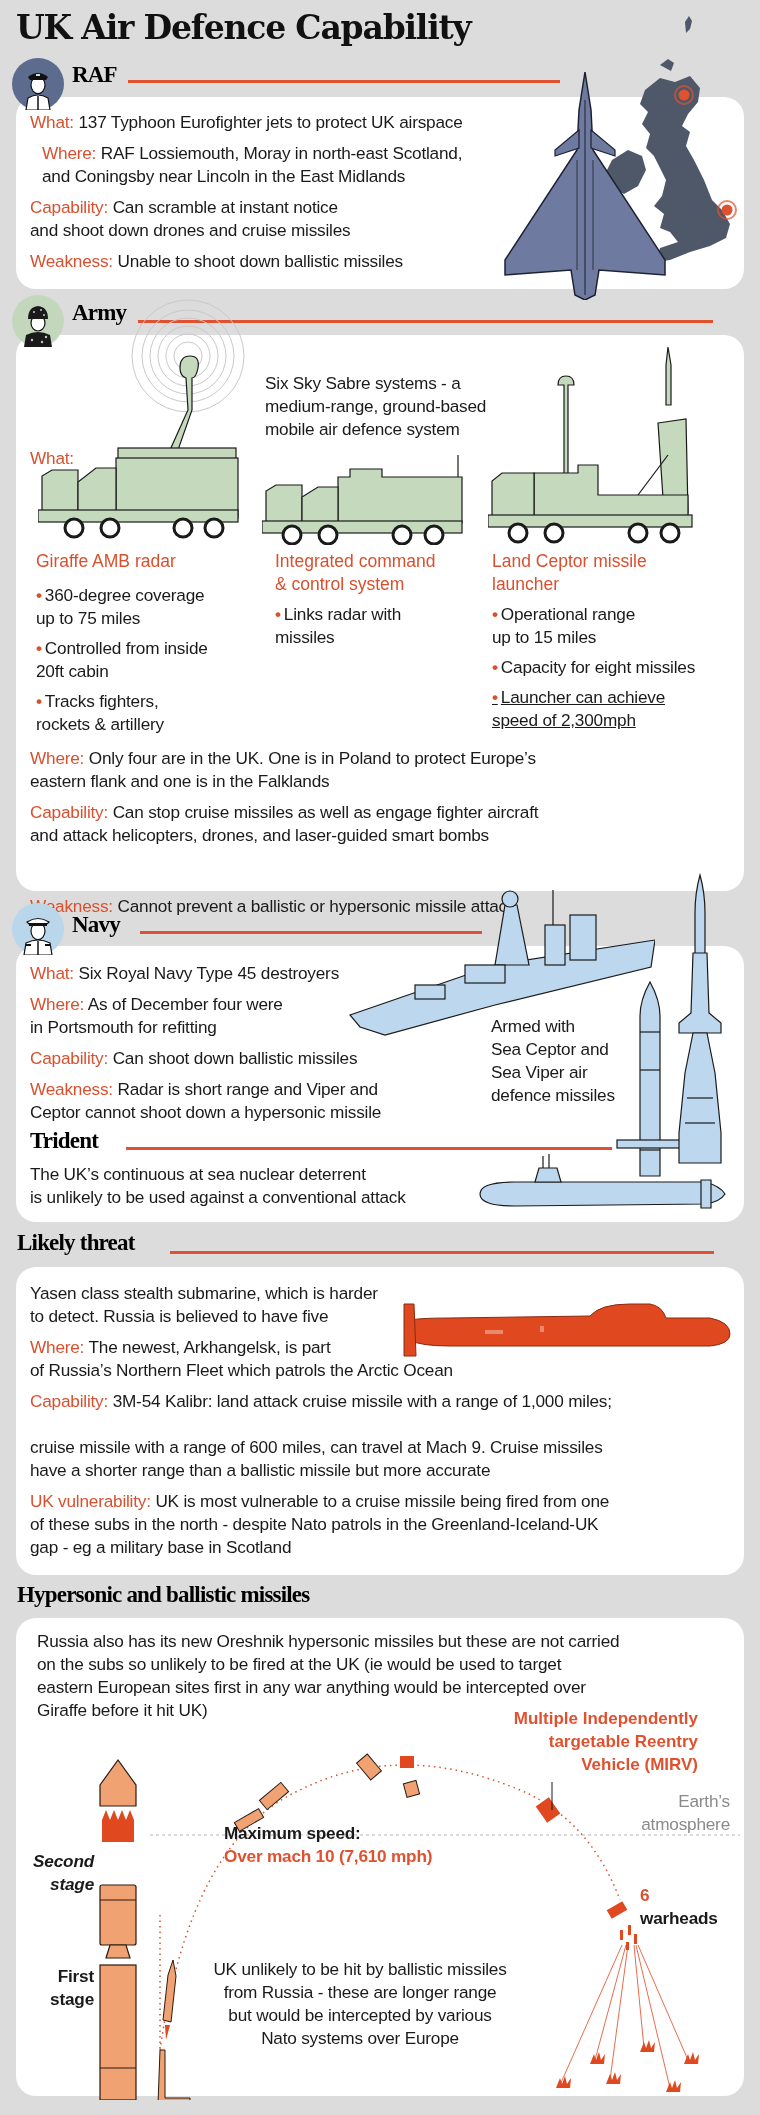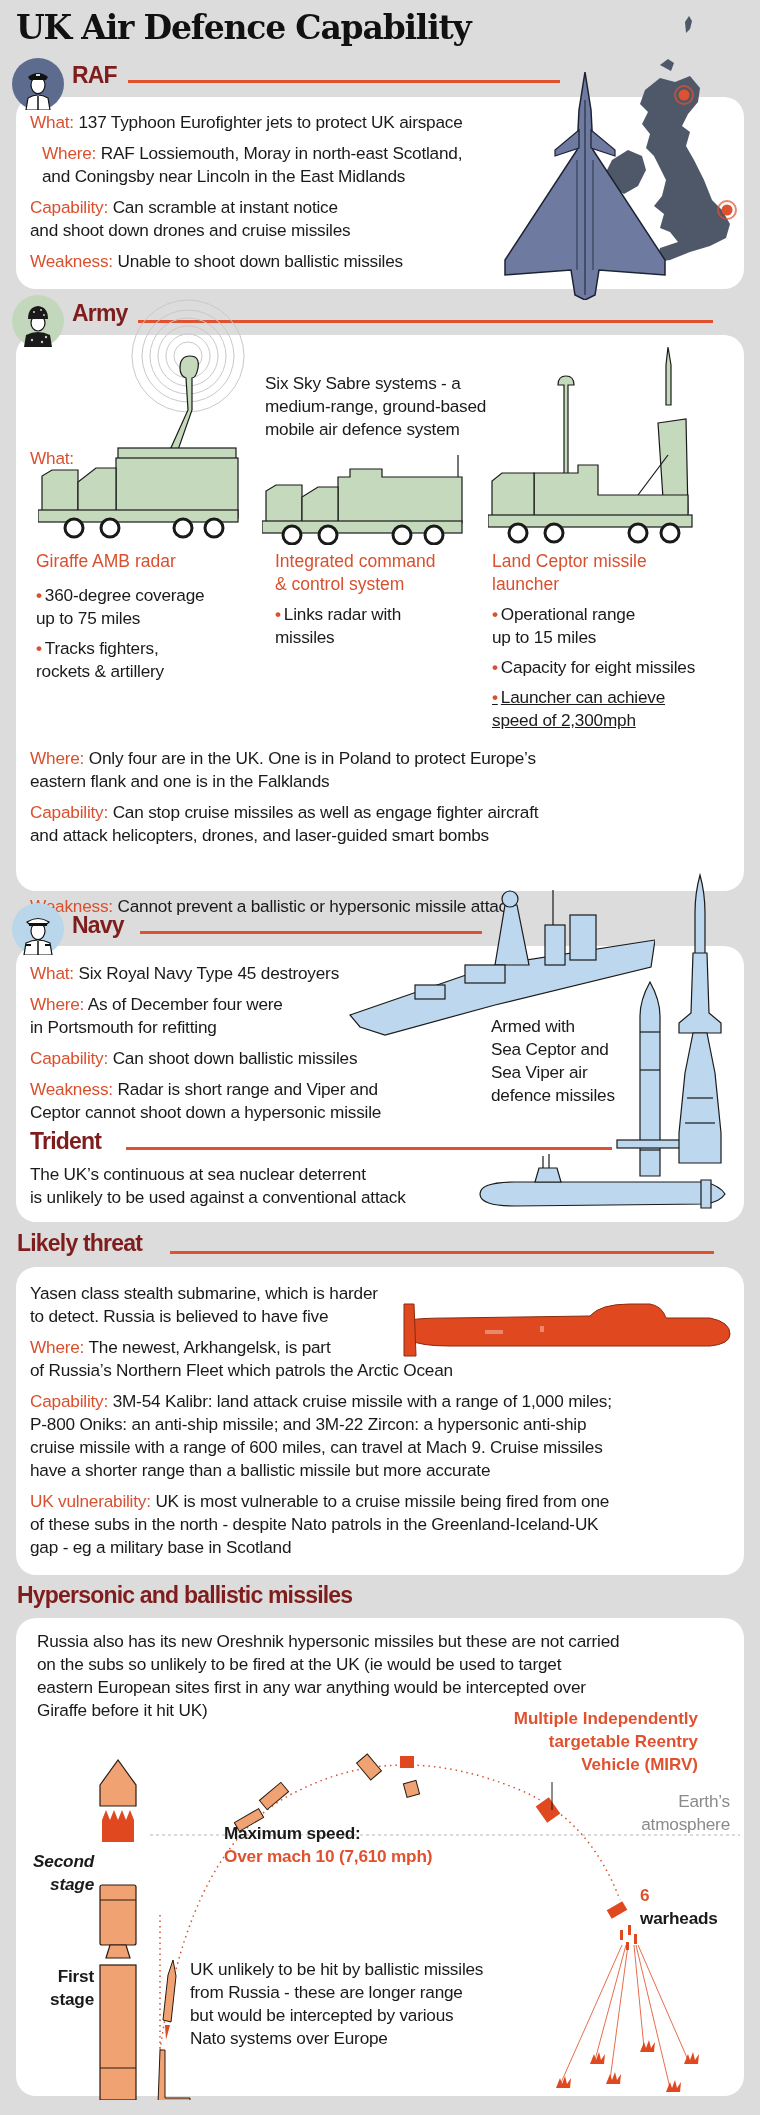--- a/index.html
+++ b/index.html
@@ -1,20 +1,20 @@
 <!DOCTYPE html>
 <html><head>
 <meta charset="utf-8">
 <style>
   * { box-sizing: border-box; margin: 0; padding: 0; }
   html, body { width: 760px; height: 2115px; background: #dcdcdc; overflow: hidden; }
   body { position: relative; font-family: "Liberation Sans", sans-serif; color: #1a1a1a; }
   .abs { position: absolute; }
   .title { left: 16px; top: 8px; font-family: "DejaVu Serif", serif; font-weight: bold; font-size: 33px; letter-spacing: -1.2px; color: #111; }
-  .sec-head { font-family: Liberation Sans, sans-serif; font-weight: bold; font-size: 23px; color: #7f1d1d; letter-spacing: -0.8px; }
+  .sec-head { font-family: Liberation Serif, serif; font-weight: bold; font-size: 23px; color: #000000; letter-spacing: -0.8px; }
   .rule { height: 3px; background: #e0522f; }
   .badge { width: 52px; height: 52px; border-radius: 50%; }
   .box { background: #fff; border-radius: 20px; }
   .t { font-size: 17.2px; line-height: 23px; color: #1a1a1a; letter-spacing: -0.2px; }
   .lab { color: #d9502e; }
   .blt { color: #d9502e; font-weight: bold; margin-right: 3px; }
   .sub { font-size: 17.5px; color: #d9502e; line-height: 23px; }
   .mirv { color: #e0522f; font-weight: bold; font-size: 17px; line-height: 23px; text-align: right; }
   .bold { font-weight: bold; }
   svg { display: block; }
@@ -157,20 +157,21 @@
     <circle cx="30" cy="188" r="9"></circle>
       <circle cx="66" cy="188" r="9"></circle>
     <circle cx="150" cy="188" r="9"></circle>
       <circle cx="182" cy="188" r="9"></circle>
   </g>
 </svg>
 
 <div class="abs" style="left:36px;top:550px;width:220px;">
   <div class="sub">Giraffe AMB radar</div>
   <div class="t" style="margin-top:11px;"><span class="blt">•</span><span>360-degree coverage</span><br><span>up to 75 miles</span></div>
+  <div class="t" style="margin-top:7px;"><span class="blt">•</span><span>Controlled from inside</span><br><span>20ft cabin</span></div>
   <div class="t" style="margin-top:7px;"><span class="blt">•</span><span>Tracks fighters,</span><br><span>rockets &amp; artillery</span></div>
 </div>
 <div class="abs" style="left:275px;top:550px;width:210px;">
   <div class="sub"><span>Integrated command</span><br><span>&amp; control system</span></div>
   <div class="t" style="margin-top:7px;"><span class="blt">•</span><span>Links radar with</span><br><span>missiles</span></div>
 </div>
 <div class="abs" style="left:492px;top:550px;width:250px;">
   <div class="sub"><span>Land Ceptor missile</span><br><span>launcher</span></div>
   <div class="t" style="margin-top:7px;"><span class="blt">•</span><span>Operational range</span><br><span>up to 15 miles</span></div>
   <div class="t" style="margin-top:7px;"><span class="blt">•</span><span>Capacity for eight missiles</span></div>
@@ -300,21 +301,21 @@
   <span>to detect. Russia is believed to have five</span>
 </div>
 <div class="abs t" style="left:30px;top:1336px;">
   <span class="lab">Where:</span>
   <span>The newest, Arkhangelsk, is part</span><br>
   <span>of Russia’s Northern Fleet which patrols the Arctic Ocean</span>
 </div>
 <div class="abs t" style="left:30px;top:1390px;">
   <span class="lab">Capability:</span>
   <span>3M-54 Kalibr: land attack cruise missile with a range of 1,000 miles;</span><br>
-  <span>P-800 Oniks: an anti-ship missile; and 3M-22 Zircon: a hypersonic anti-ship</span><br>
+  <br>
   <span>cruise missile with a range of 600 miles, can travel at Mach 9. Cruise missiles</span><br>
   <span>have a shorter range than a ballistic missile but more accurate</span>
 </div>
 <div class="abs t" style="left:30px;top:1490px;">
   <span class="lab">UK vulnerability:</span>
   <span>UK is most vulnerable to a cruise missile being fired from one</span><br>
   <span>of these subs in the north - despite Nato patrols in the Greenland-Iceland-UK</span><br>
   <span>gap - eg a military base in Scotland</span>
 </div>
 
@@ -408,18 +409,18 @@
   <span>stage</span>
 </div>
 <div class="abs t bold" style="left:20px;top:1965px;width:74px;text-align:right;">
   <span>First</span><br>
   <span>stage</span>
 </div>
 <div class="abs t bold" style="left:640px;top:1884px;">
   <span style="color:#e0522f;">6</span><br>
   <span>warheads</span>
 </div>
-<div class="abs t" style="left:190px;top:1958px;width:340px;">
+<div class="abs t" style="left:190px;top:1958px;width:340px;text-align:center;">
   <span>UK unlikely to be hit by ballistic missiles</span><br>
   <span>from Russia - these are longer range</span><br>
   <span>but would be intercepted by various</span><br>
   <span>Nato systems over Europe</span>
 </div>
 
 </body></html>

